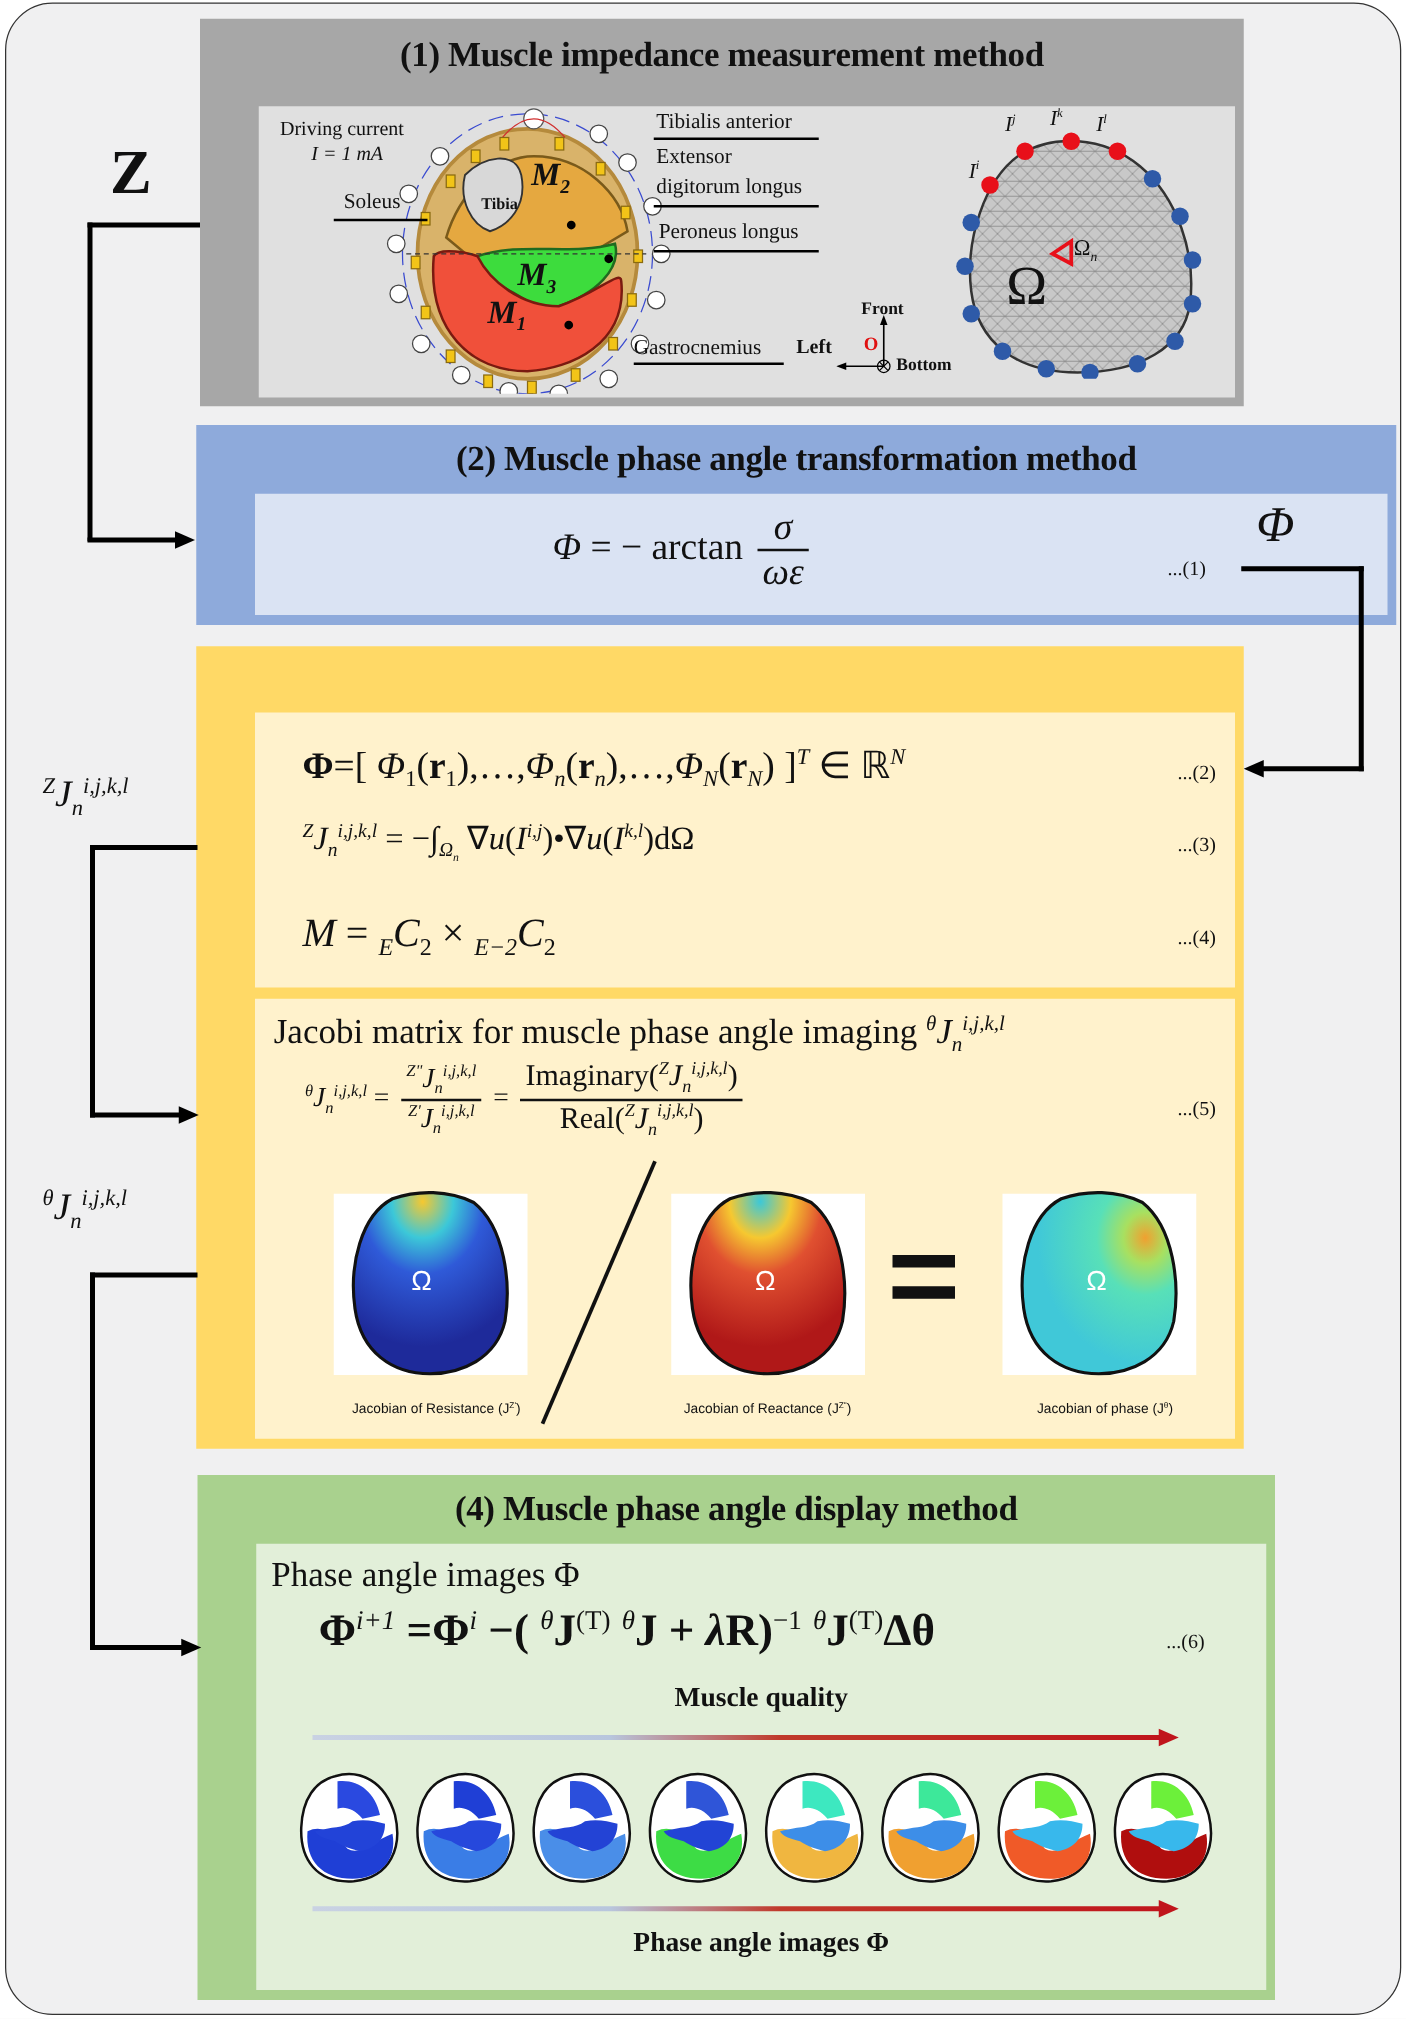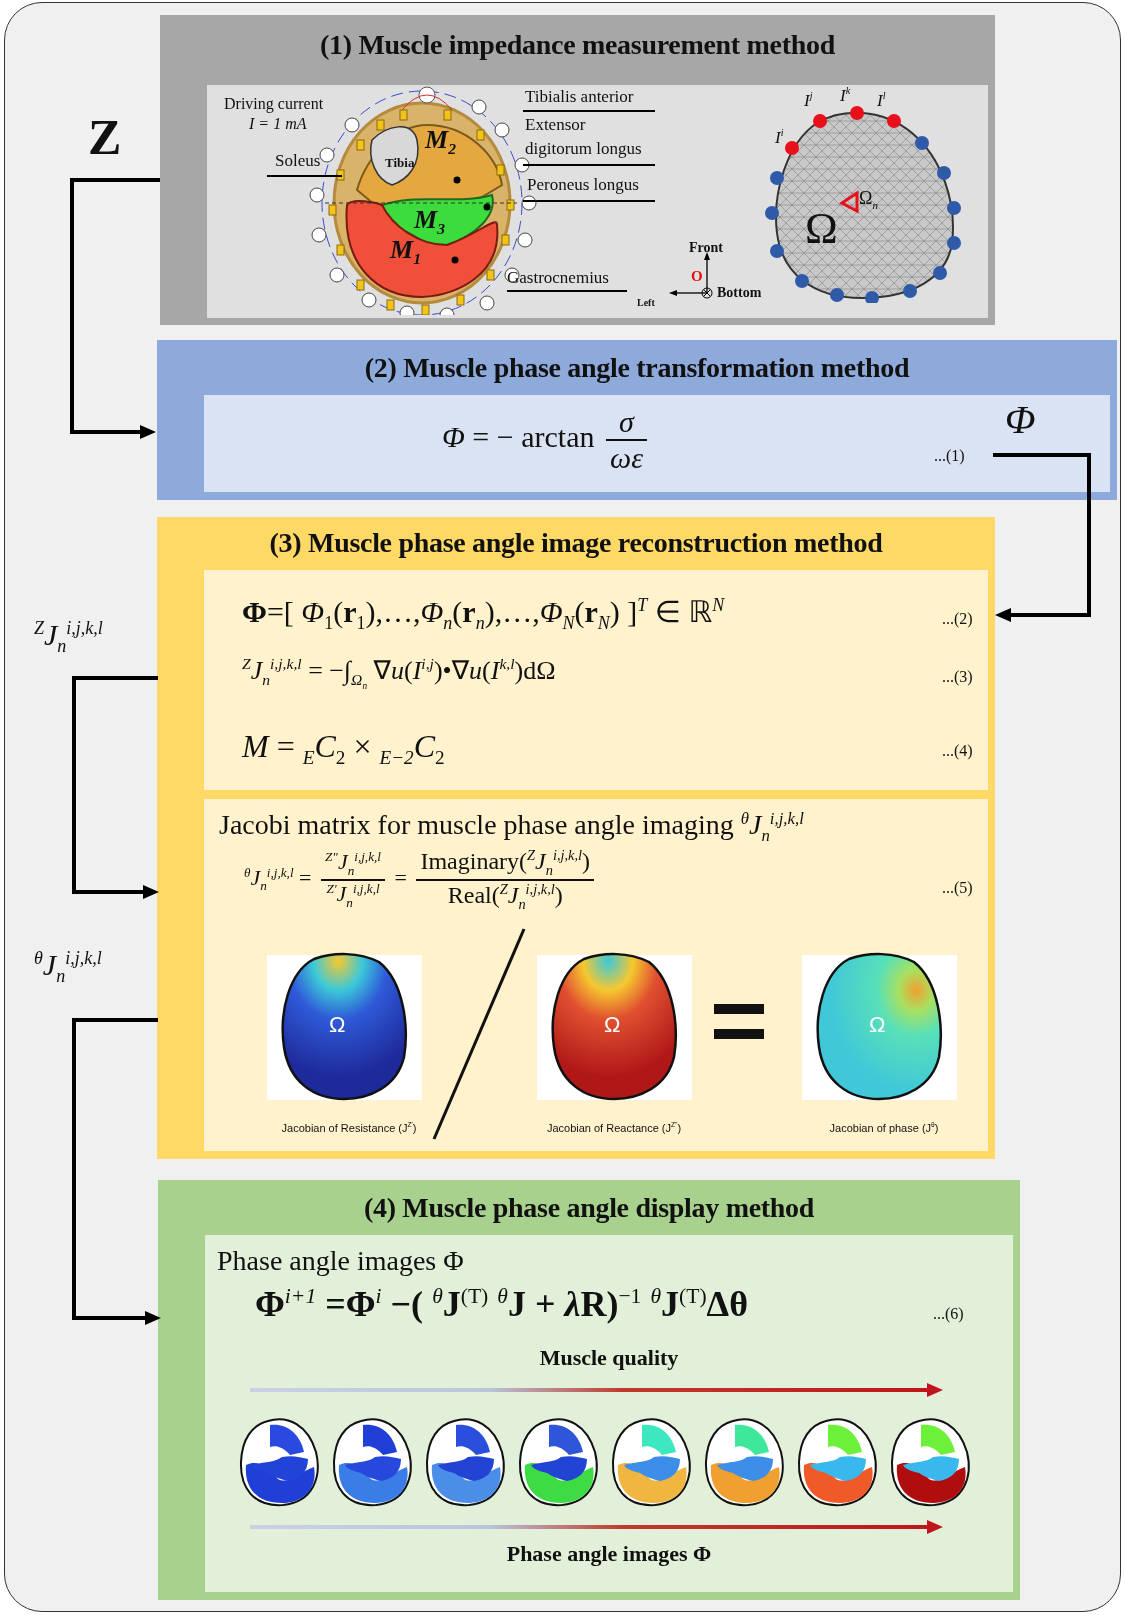--- a/index.html
+++ b/index.html
@@ -104,21 +104,21 @@
     <div class="line" style="left:316px;top:25px;width:132px;height:1.5px;"></div>
     <div class="lbl-small" style="left:318px;top:30px;font-size:17px;">Extensor</div>
     <div class="lbl-small" style="left:318px;top:54px;font-size:17px;">digitorum longus</div>
     <div class="line" style="left:316px;top:79px;width:132px;height:1.5px;"></div>
     <div class="lbl-small" style="left:320px;top:90px;font-size:17px;">Peroneus longus</div>
     <div class="line" style="left:316px;top:115px;width:132px;height:1.5px;"></div>
     <div class="lbl-small" style="left:300px;top:183px;font-size:17px;">Gastrocnemius</div>
     <div class="line" style="left:300px;top:205px;width:120px;height:1.5px;"></div>
 
     <div class="lbl-small b" style="left:482px;top:155px;font-size:14px;">Front</div>
-    <div class="lbl-small b" style="left:430px;top:212px;font-size:10px;">Left</div>
+    <div class="lbl-small b" style="left:430px;top:184px;font-size:16px;">Left</div>
     <div class="lbl-small b" style="left:510px;top:200px;font-size:14px;">Bottom</div>
     <div class="lbl-small b" style="left:484px;top:183px;font-size:15px;color:#e01010;">O</div>
     <svg class="abs" style="left:462px;top:165px;" width="50" height="50">
       <line x1="38" y1="43" x2="38" y2="8" stroke="#000" stroke-width="1.3"></line>
       <polygon points="38,2 35,10 41,10" fill="#000"></polygon>
       <line x1="38" y1="43" x2="6" y2="43" stroke="#000" stroke-width="1.3"></line>
       <polygon points="0,43 8,40 8,46" fill="#000"></polygon>
       <circle cx="38" cy="43" r="5" fill="none" stroke="#000"></circle>
       <line x1="34.5" y1="39.5" x2="41.5" y2="46.5" stroke="#000"></line>
         <line x1="41.5" y1="39.5" x2="34.5" y2="46.5" stroke="#000"></line>
@@ -168,21 +168,20 @@
   <div class="inner">
     <div class="eq" style="left:238px;top:10px;">
       <span class="it">Φ</span><span> = − arctan</span>
       <span class="frac" style="font-size:30px;"><span class="num it">σ</span><span class="den it">ωε</span></span>
     </div>
     <div class="eqno" style="left:730px;top:52px;">...(1)</div>
   </div>
 </div>
 
 <div class="panel p3">
-  <div class="ptitle" style="top:10px;">(3) Muscle phase angle image reconstruction method</div>
   <div class="inner innerA">
     <div class="eq" style="left:38px;top:24px;font-size:30px;text-align:center;">
       <span class="b">Φ</span>=[ <span class="it">Φ</span><sub>1</sub>(<span class="b">r</span><sub>1</sub>),…,<span class="it">Φ</span><sub class="it">n</sub>(<span class="b">r</span><sub class="it">n</sub>),…,<span class="it">Φ</span><sub class="it">N</sub>(<span class="b">r</span><sub class="it">N</sub>) ]<sup class="it">T</sup> ∈ ℝ<sup class="it">N</sup>
     </div>
     <div class="eqno" style="left:738px;top:40px;">...(2)</div>
     <div class="eq" style="left:38px;top:85px;font-size:26px;">
       <sup class="it">Z</sup><span class="it">J</span><sub class="it">n</sub><sup class="it">i,j,k,l</sup> = −∫<sub class="it">Ω<sub>n</sub></sub> ∇<span class="it">u</span>(<span class="it">I</span><sup class="it">i,j</sup>)•∇<span class="it">u</span>(<span class="it">I</span><sup class="it">k,l</sup>)dΩ
     </div>
     <div class="eqno" style="left:738px;top:98px;">...(3)</div>
     <div class="eq" style="left:38px;top:158px;font-size:32px;">

